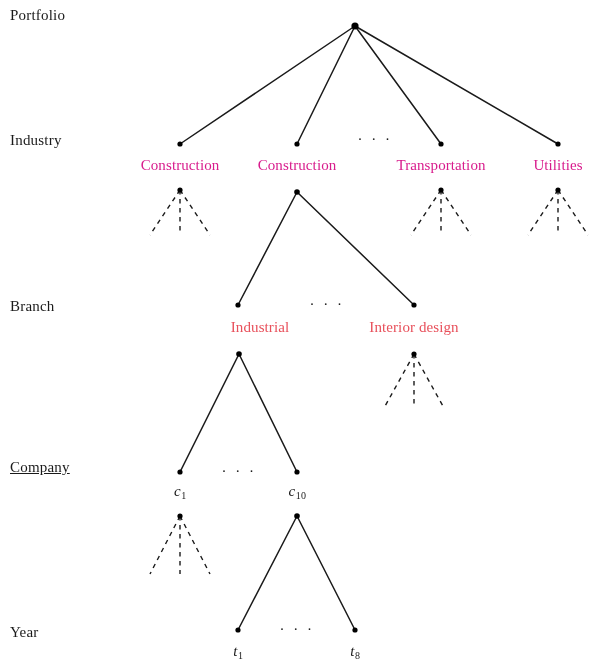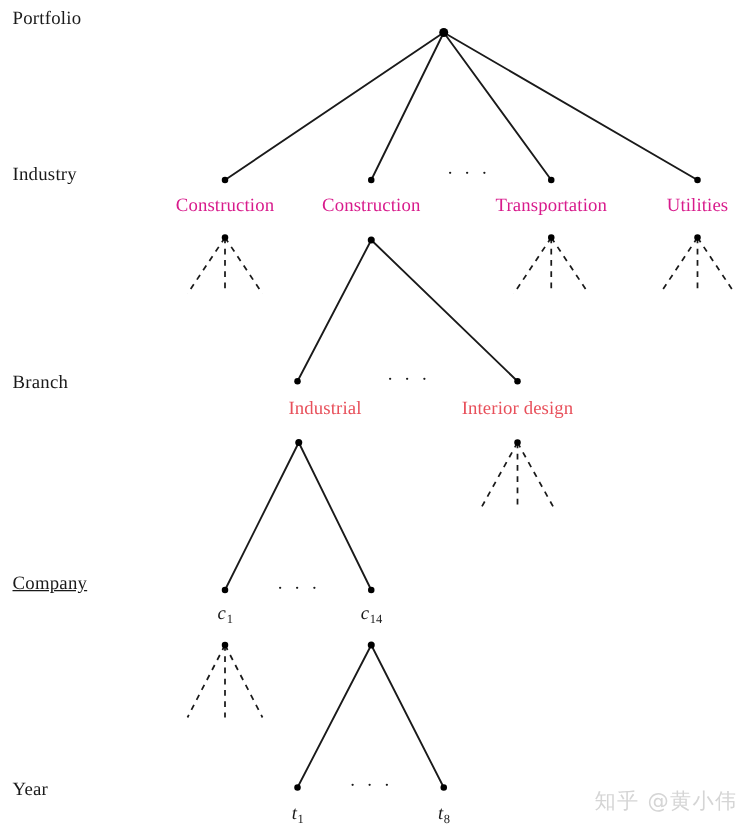--- a/index.html
+++ b/index.html
@@ -152,26 +152,25 @@
       <div class="row-label" style="left: 10px; top: 624px;">Year</div>
     </div>
   <div id="node-labels">
       <div class="node-label industry" style="left: 180px; top: 157px;">Construction</div>
       <div class="node-label industry" style="left: 297px; top: 157px;">Construction</div>
       <div class="node-label industry" style="left: 441px; top: 157px;">Transportation</div>
       <div class="node-label industry" style="left: 558px; top: 157px;">Utilities</div>
       <div class="node-label branch" style="left: 232px; top: 319px; margin-left: 28px;">Industrial</div>
       <div class="node-label branch" style="left: 414px; top: 319px;">Interior design</div>
       <div class="node-label company" style="left: 180px; top: 483px;"><span class="math">c<sub>1</sub></span></div>
-      <div class="node-label company" style="left: 297px; top: 483px;"><span class="math">c<sub>14</sub></span></div>
+      <div class="node-label company" style="left: 297px; top: 483px;"><span class="math">c<sub>10</sub></span></div>
       <div class="node-label year" style="left: 238px; top: 643px;"><span class="math">t<sub>1</sub></span></div>
       <div class="node-label year" style="left: 355px; top: 643px;"><span class="math">t<sub>8</sub></span></div>
     </div>
   <div id="ellipses">
       <div class="ellipsis" style="left: 375px; top: 132px;">· · ·</div>
       <div class="ellipsis" style="left: 327px; top: 297px;">· · ·</div>
       <div class="ellipsis" style="left: 239px; top: 464px;">· · ·</div>
       <div class="ellipsis" style="left: 297px; top: 622px;">· · ·</div>
     </div>
 
-  <div id="watermark">知乎 @黄小伟</div>
 
 </div>
 
 </body></html>

